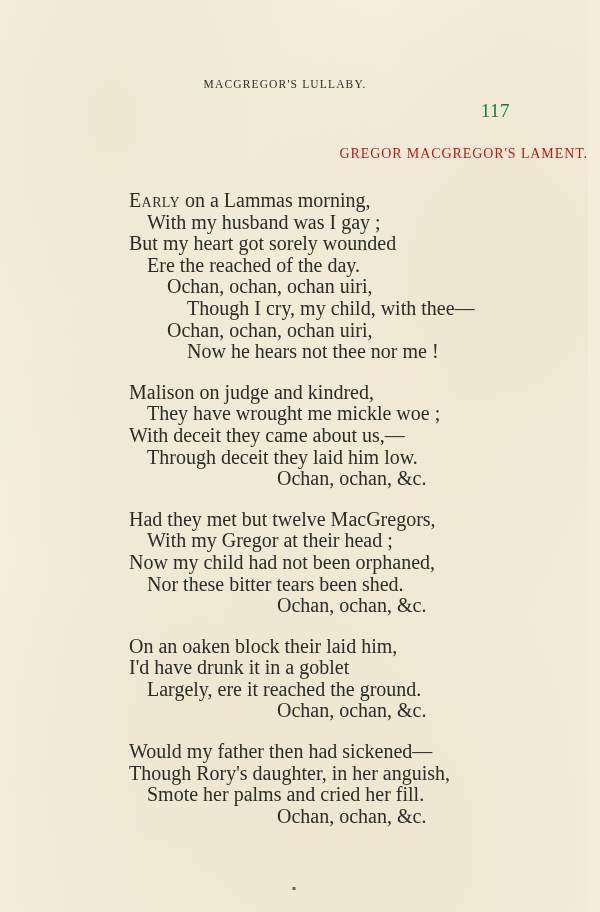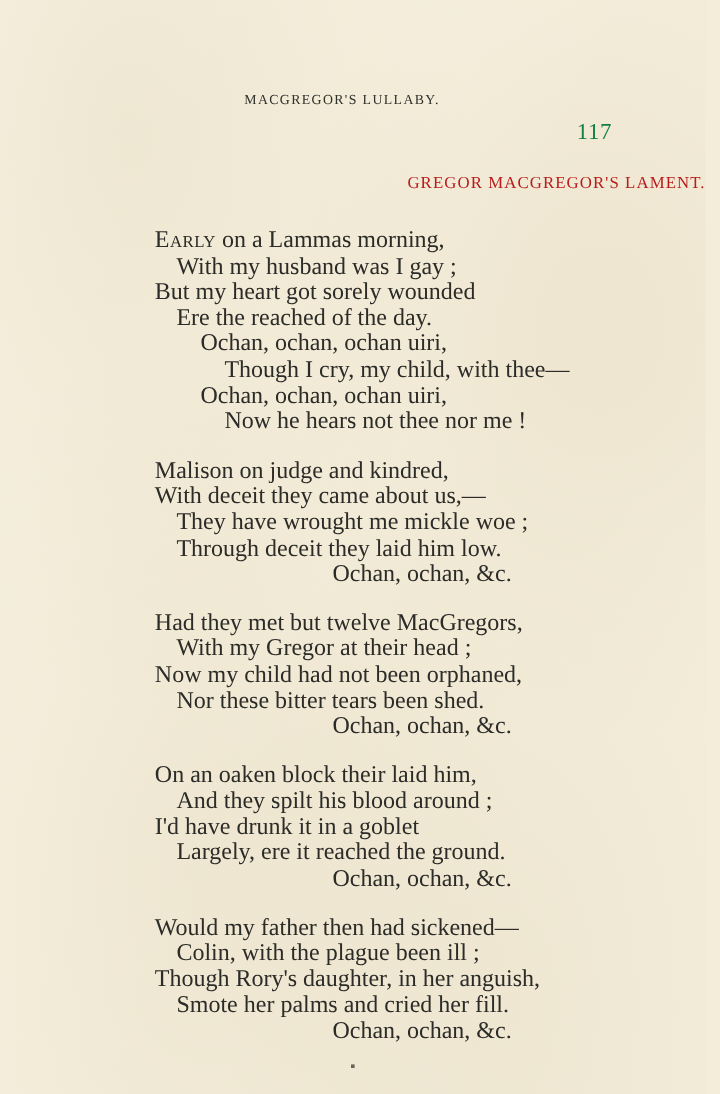--- a/index.html
+++ b/index.html
@@ -142,42 +142,40 @@
         <div class="line ind-1">With my husband was I gay ;</div>
         <div class="line ind-0">But my heart got sorely wounded</div>
         <div class="line ind-1">Ere the reached of the day.</div>
         <div class="line ind-2">Ochan, ochan, ochan uiri,</div>
         <div class="line ind-3">Though I cry, my child, with thee—</div>
         <div class="line ind-2">Ochan, ochan, ochan uiri,</div>
         <div class="line ind-3">Now he hears not thee nor me !</div>
       </div>
       <div class="stanza">
         <div class="line ind-0">Malison on judge and kindred,</div>
+        <div class="line ind-1">They have wrought me mickle woe ;</div>
         <div class="line ind-0">With deceit they came about us,—</div>
-        <div class="line ind-1">They have wrought me mickle woe ;</div>
         <div class="line ind-1">Through deceit they laid him low.</div>
         <div class="line ind-ref">Ochan, ochan, &amp;c.</div>
       </div>
       <div class="stanza">
         <div class="line ind-0">Had they met but twelve MacGregors,</div>
         <div class="line ind-1">With my Gregor at their head ;</div>
         <div class="line ind-0">Now my child had not been orphaned,</div>
         <div class="line ind-1">Nor these bitter tears been shed.</div>
         <div class="line ind-ref">Ochan, ochan, &amp;c.</div>
       </div>
       <div class="stanza">
         <div class="line ind-0">On an oaken block their laid him,</div>
-        <div class="line ind-1">And they spilt his blood around ;</div>
         <div class="line ind-0">I'd have drunk it in a goblet</div>
         <div class="line ind-1">Largely, ere it reached the ground.</div>
         <div class="line ind-ref">Ochan, ochan, &amp;c.</div>
       </div>
       <div class="stanza">
         <div class="line ind-0">Would my father then had sickened—</div>
-        <div class="line ind-1">Colin, with the plague been ill ;</div>
         <div class="line ind-0">Though Rory's daughter, in her anguish,</div>
         <div class="line ind-1">Smote her palms and cried her fill.</div>
         <div class="line ind-ref">Ochan, ochan, &amp;c.</div>
       </div>
     </div>
 
   <div class="foot-mark"></div>
 
 </div>
 

